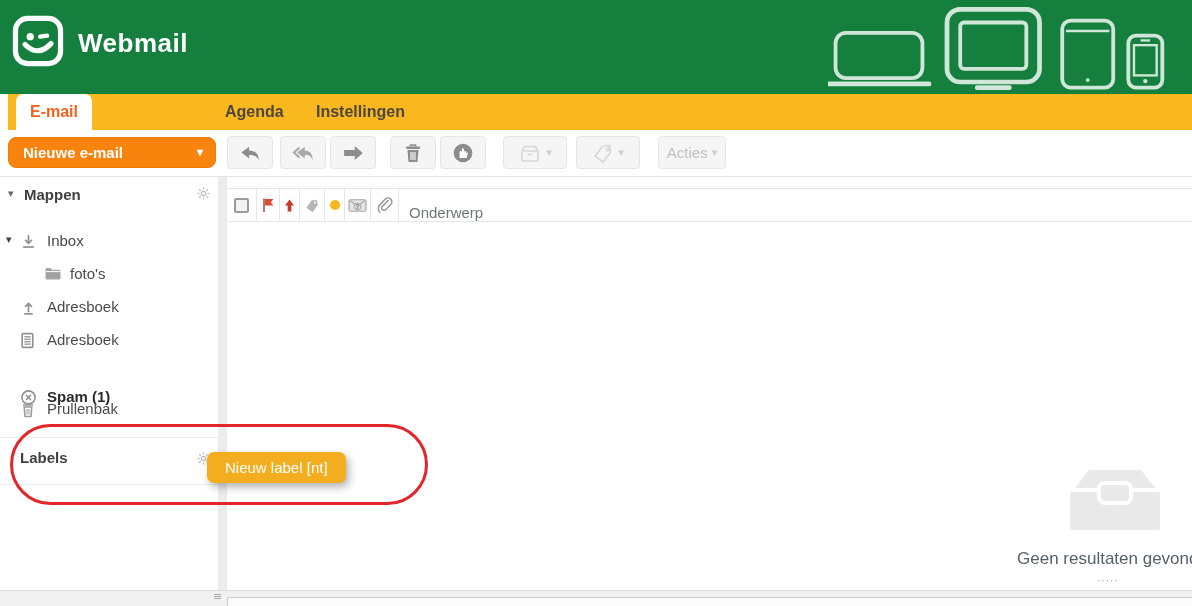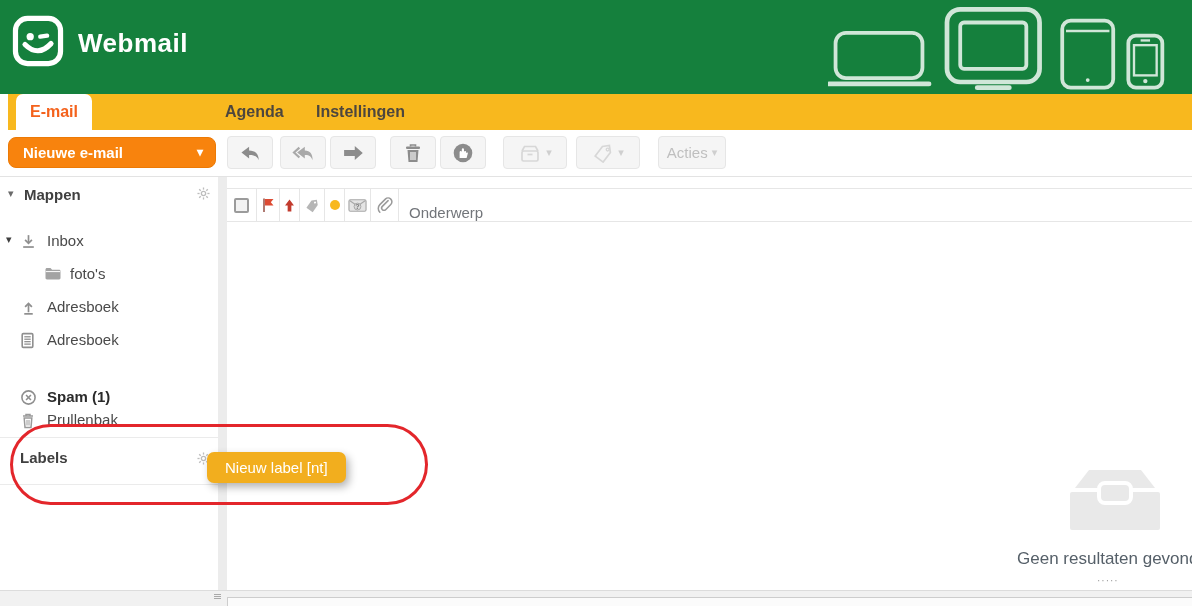--- a/index.html
+++ b/index.html
@@ -51,21 +51,21 @@
   .labels-row .txt { left:20px; top:11px; }
   .labels-row .gear { top:14px; }
 
   .folder-row { position:absolute; left:0; width:218px; height:33px; font-size:15px; color:#4A4A4A; cursor:pointer; }
   .folder-row .tri  { position:absolute; left:6px; top:8px; font-size:11px; color:#3F3F3F; }
   .folder-row .ficon { position:absolute; left:20px; top:8px; }
   .folder-row .flabel { position:absolute; left:47px; top:7px; }
   .folder-row.child .ficon { left:44px; }
   .folder-row.child .flabel { left:70px; }
   .folder-row.bold .flabel { font-weight:bold; color:#2B2B2B; }
-  .r0 { top:48px; } .r1 { top:81px; } .r2 { top:114px; } .r3 { top:147px; } .r4 { top:180px;margin-top:24px; } .r5 { top:227px; }
+  .r0 { top:48px; } .r1 { top:81px; } .r2 { top:114px; } .r3 { top:147px; } .r4 { top:180px;margin-top:24px; } .r5 { top:216px; }
 
   
   .list-header { position:absolute; left:0; top:11px; height:34px; width:965px; display:flex; border-top:1px solid #E6E6E6; border-bottom:1px solid #E6E6E6; background:#fff; }
   .lh-cell { border-right:1px solid #E6E6E6; display:flex; align-items:center; justify-content:center; height:100%; }
   .c-check { width:30px; } .c-flag { width:23px; } .c-prio { width:20px; } .c-tag { width:25px; }
   .c-dot { width:20px; } .c-env { width:26px; } .c-van { width:134px; justify-content:flex-start; padding-left:20px; }
   .c-clip { width:28px; } .c-subj { flex:1; justify-content:flex-start; padding-left:10px; border-right:none;align-items:flex-end; }
   .col-label { font-size:15px; color:#72757A; }
   .checkbox { width:15px; height:15px; border:2px solid #9B9B9B; background:#F2F2F2; border-radius:2px; }
   .status-dot { width:10px; height:10px; border-radius:50%; background:#F8B81E; }

